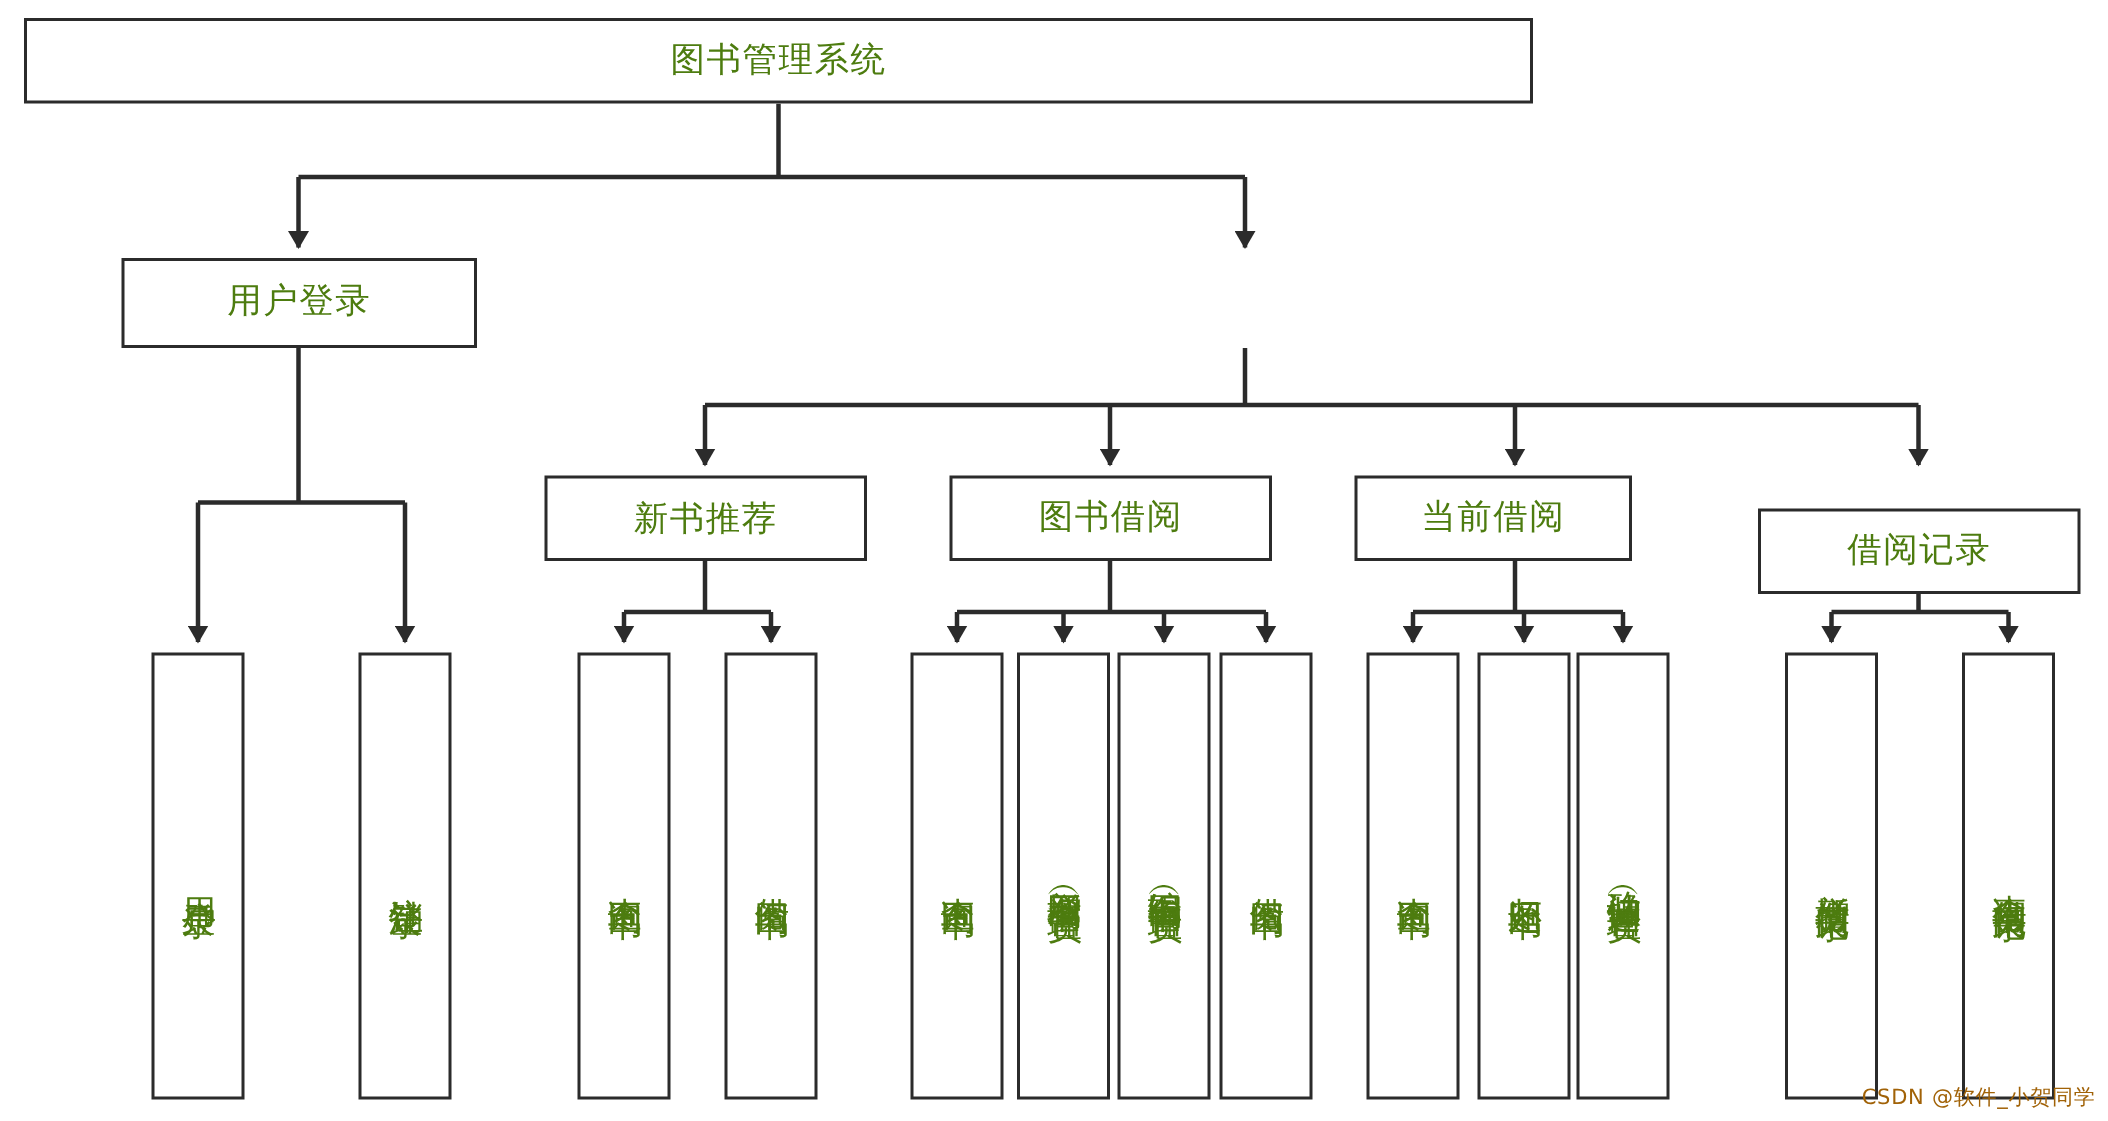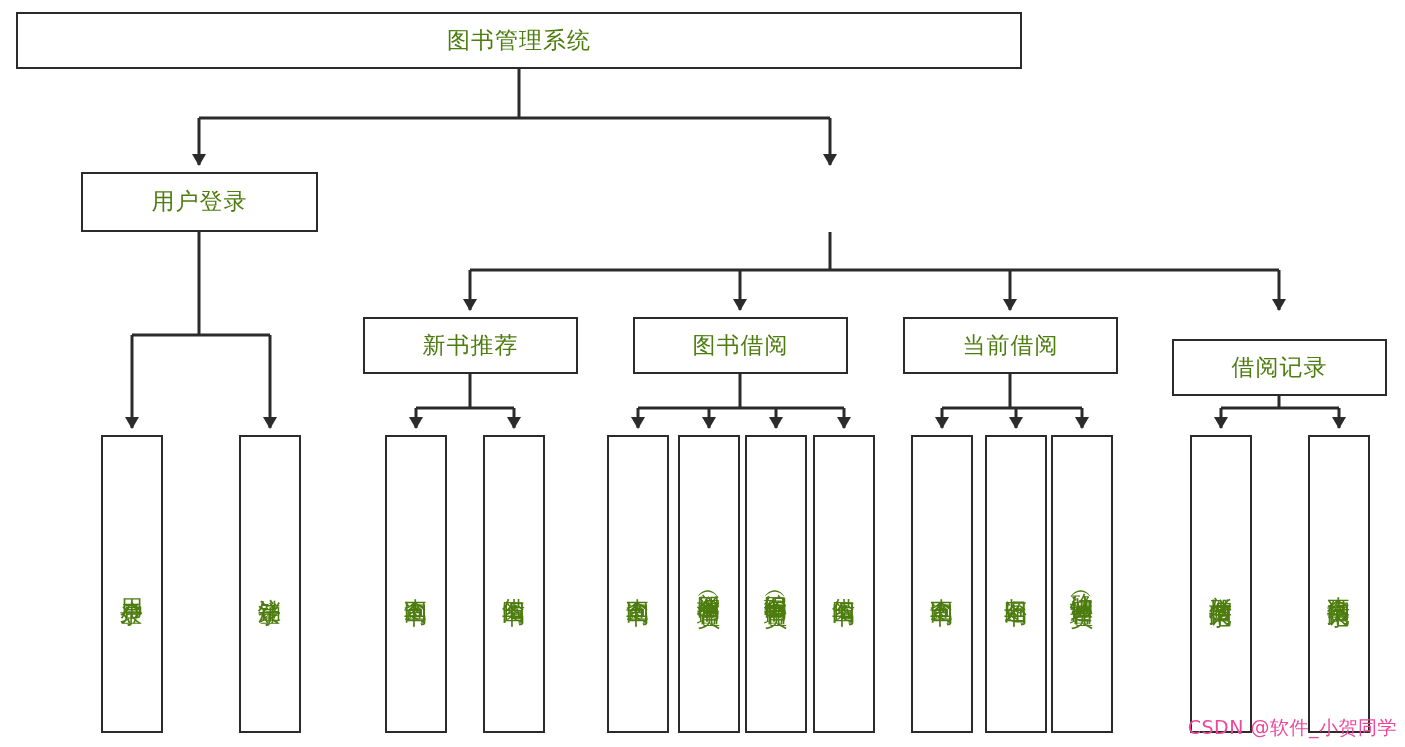--- a/index.html
+++ b/index.html
@@ -54,22 +54,22 @@
     writing-mode: vertical-rl;
     text-orientation: upright;
     white-space: normal;
     display: block;
     max-height: 100%;
   }
   #watermark {
     position: absolute;
     right: 8px;
     bottom: 6px;
-    font-size: 19px;
-    color: #ec4899;
+    font-size: 14px;
+    color: #a16207;
     letter-spacing: 0.5px;
     z-index: 5;
     white-space: nowrap;
   }
 </style>
 </head>
 <body>
 
 <div id="canvas">
 
@@ -132,21 +132,21 @@
   <div class="node h" id="n-l1-0" style="left: 81px; top: 172px; width: 237px; height: 60px;">
     <span class="label">用户登录</span>
   </div>
 
   <div class="node h" id="n-l2-0" style="left: 363px; top: 317px; width: 215px; height: 57px; font-family: Liberation Serif, serif;">
     <span class="label">新书推荐</span>
   </div>
   <div class="node h" id="n-l2-1" style="left: 633px; top: 317px; width: 215px; height: 57px;">
     <span class="label">图书借阅</span>
   </div>
-  <div class="node h" id="n-l2-2" style="left: 903px; top: 317px; width: 215px; height: 57px;">
+  <div class="node h" id="n-l2-2" style="left: 903px; top: 317px; width: 185px; height: 57px;">
     <span class="label">当前借阅</span>
   </div>
   <div class="node h" id="n-l2-3" style="left: 1172px; top: 317px; width: 215px; height: 57px; margin-top: 22px;">
     <span class="label">借阅记录</span>
   </div>
 
   <div class="node v" id="n-leaf-0" style="left: 101px; top: 435px; width: 62px; height: 298px;">
     <span class="label">用户登录</span>
   </div>
   <div class="node v" id="n-leaf-1" style="left: 239px; top: 435px; width: 62px; height: 298px;">

